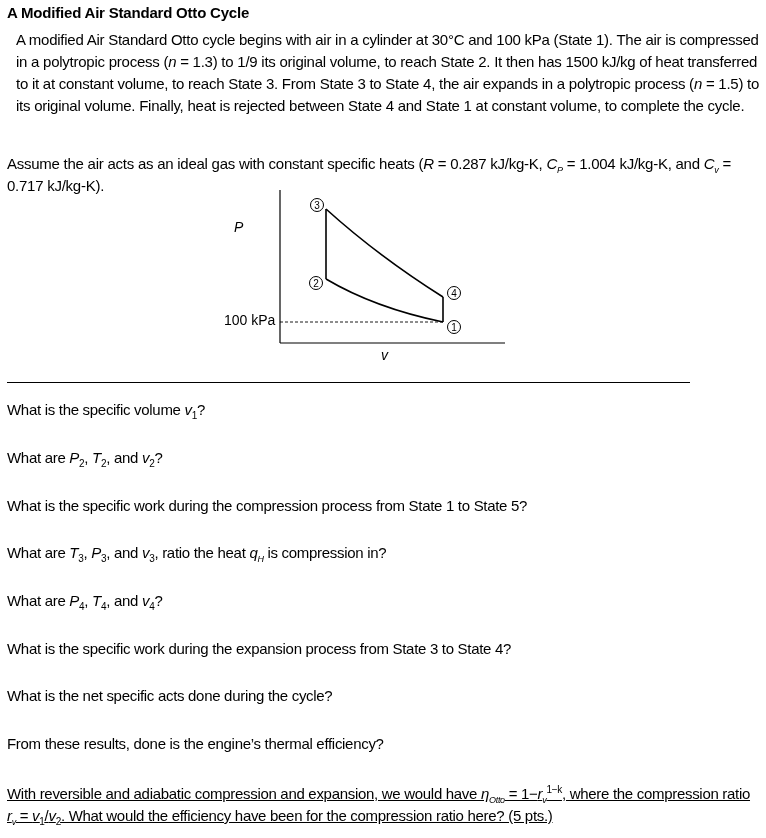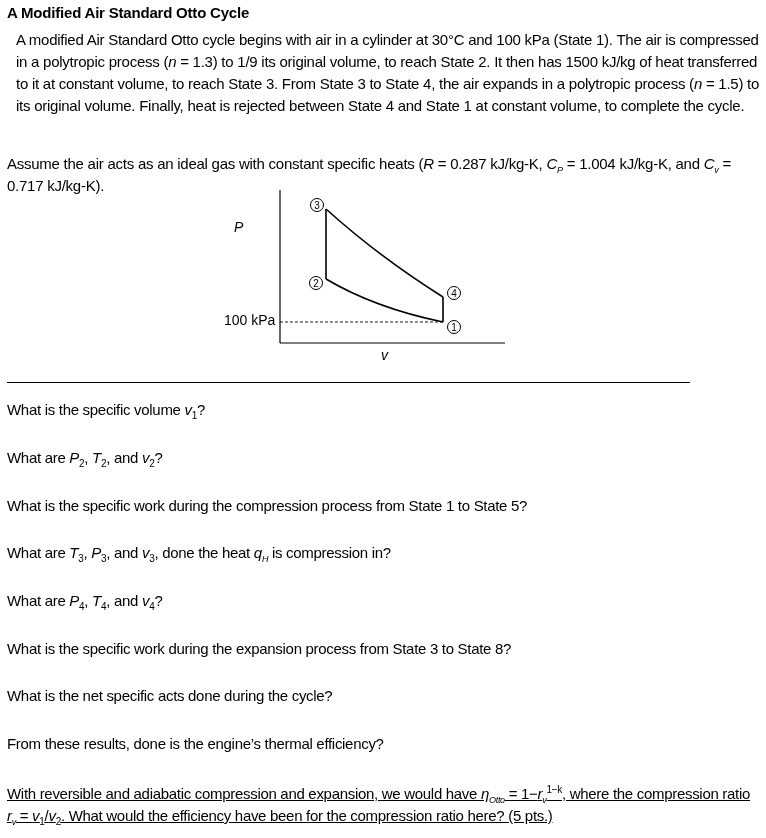--- a/index.html
+++ b/index.html
@@ -66,21 +66,21 @@
 </svg>
 
 <div class="rule"></div>
 
 <div class="q" style="top:401px"><span>What is the specific volume </span><i>v</i><sub>1</sub><span>?</span></div>
 
 <div class="q" style="top:449px"><span>What are </span><i>P</i><sub>2</sub><span>, </span><i>T</i><sub>2</sub><span>, and </span><i>v</i><sub>2</sub><span>?</span></div>
 
 <div class="q" style="top:497px">What is the specific work during the compression process from State 1 to State 5?</div>
 
-<div class="q" style="top:544px"><span>What are </span><i>T</i><sub>3</sub><span>, </span><i>P</i><sub>3</sub><span>, and </span><i>v</i><sub>3</sub><span>, done the heat </span><i>q</i><sub class="small-sub" style="font-style:italic">H</sub><span> is compression in?</span></div>
+<div class="q" style="top:544px"><span>What are </span><i>T</i><sub>3</sub><span>, </span><i>P</i><sub>3</sub><span>, and </span><i>v</i><sub>3</sub><span>, ratio the heat </span><i>q</i><sub class="small-sub" style="font-style:italic">H</sub><span> is compression in?</span></div>
 
 <div class="q" style="top:592px"><span>What are </span><i>P</i><sub>4</sub><span>, </span><i>T</i><sub>4</sub><span>, and </span><i>v</i><sub>4</sub><span>?</span></div>
 
-<div class="q" style="top:640px">What is the specific work during the expansion process from State 3 to State 8?</div>
+<div class="q" style="top:640px">What is the specific work during the expansion process from State 3 to State 4?</div>
 <div class="q" style="top:687px">What is the net specific acts done during the cycle?</div>
 <div class="q" style="top:735px">From these results, done is the engine’s thermal efficiency?</div>
 
 <div class="q q-last" style="top:783px"><span>With reversible and adiabatic compression and expansion, we would have </span><i>η</i><sub class="small-sub" style="font-style:italic">Otto</sub><span> = 1−</span><i>r</i><sub class="small-sub" style="font-style:italic">v</sub><sup>1−k</sup><span>, where the compression ratio </span><i>r</i><sub class="small-sub" style="font-style:italic">v</sub><span> = </span><i>v</i><sub>1</sub><span>/</span><i>v</i><sub>2</sub><span>. What would the efficiency have been for the compression ratio here? (5 pts.)</span></div>
 
 </body></html>

